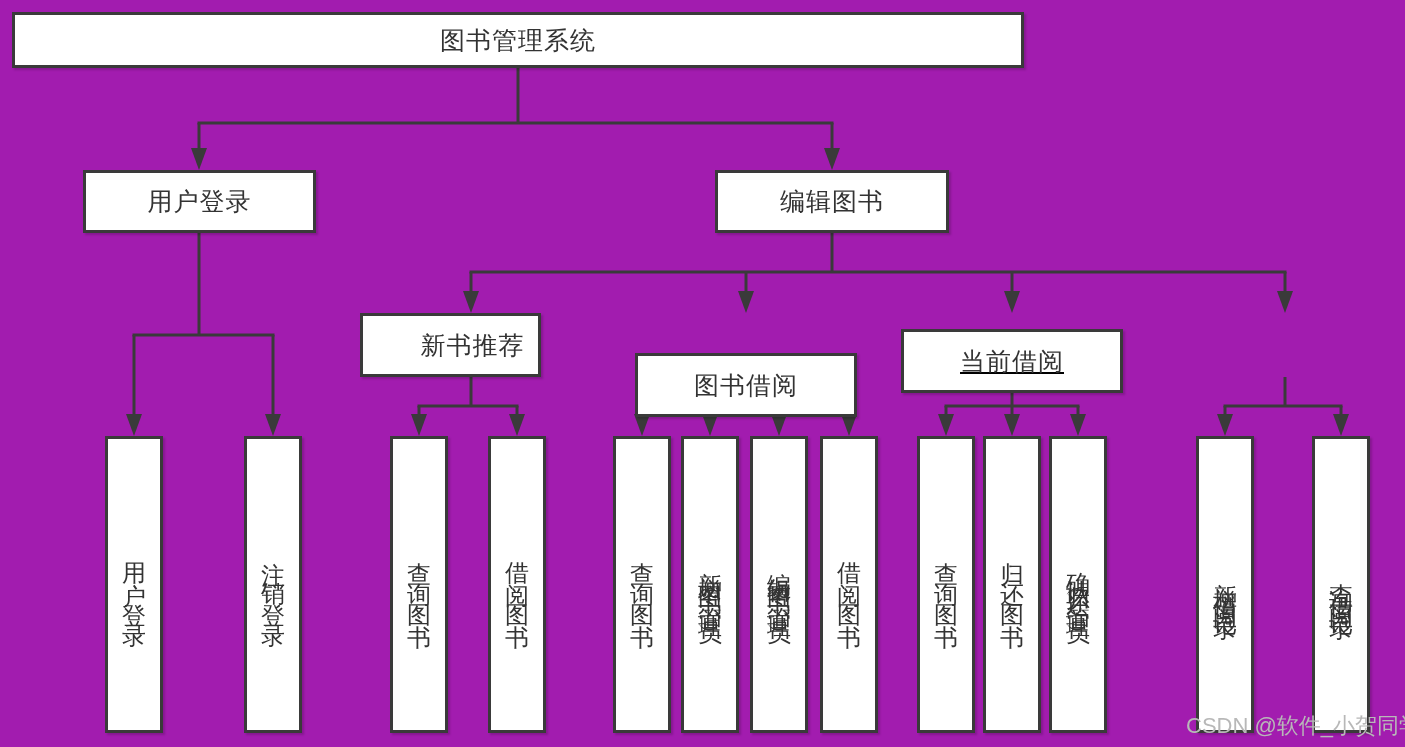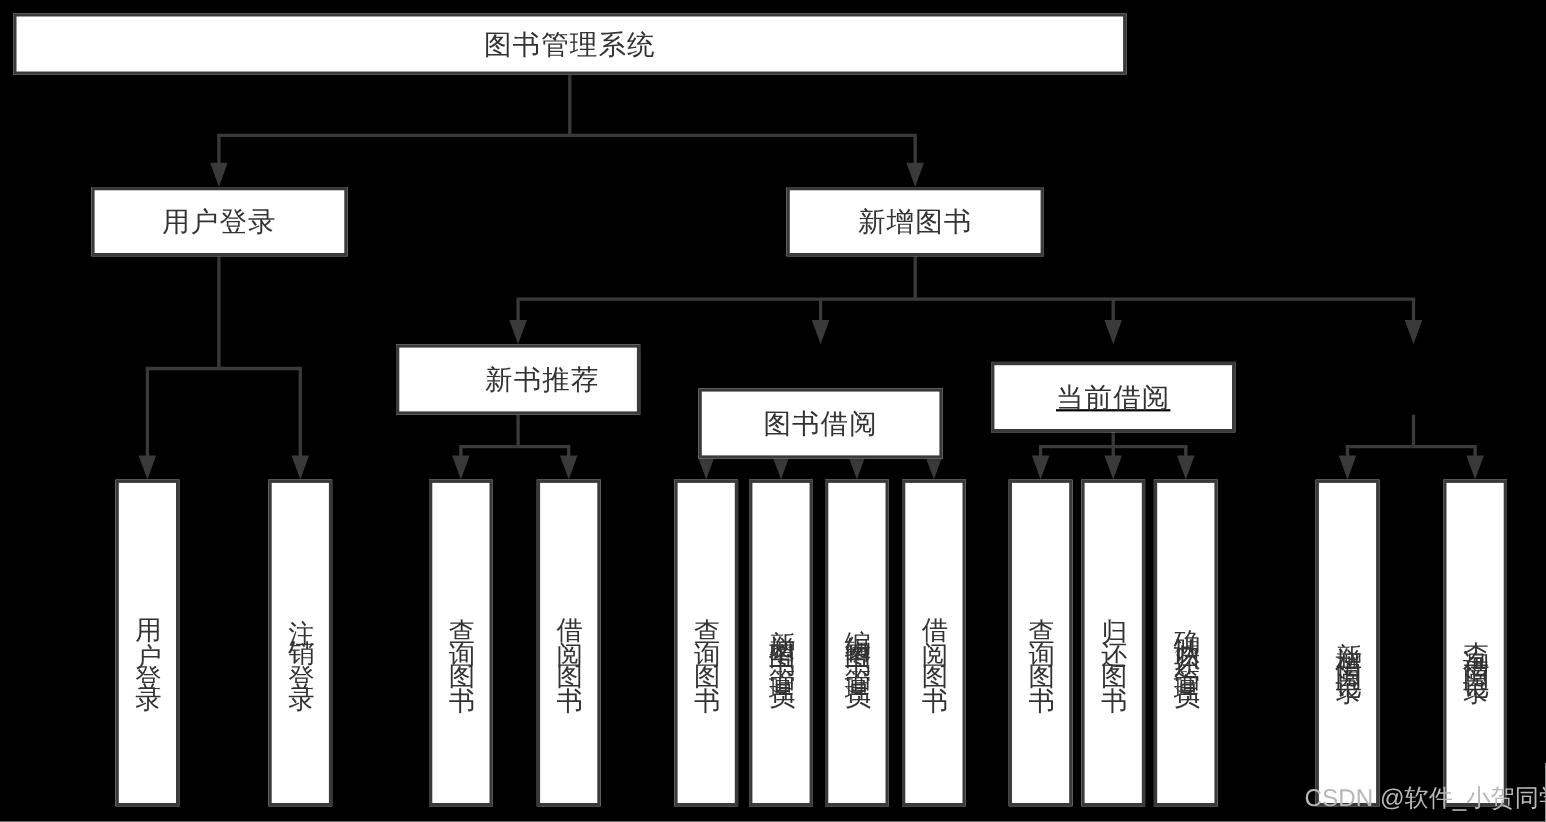--- a/index.html
+++ b/index.html
@@ -5,21 +5,21 @@
   html, body {
     margin: 0;
     padding: 0;
     background: #ffffff;
     font-family: "Liberation Sans", "DejaVu Sans", sans-serif;
   }
   #canvas {
     position: relative;
     width: 1405px;
     height: 747px;
-    background: #000000;
+    background: #a21caf;
     overflow: hidden;
   }
   #edges {
     position: absolute;
     left: 0; top: 0;
     width: 1405px; height: 747px;
     z-index: 1;
   }
   .node {
     position: absolute;
@@ -135,24 +135,24 @@
   </svg>
 
   <div class="node" style="left:12px; top:12px; width:1012px; height:56px;">
     <span class="hlabel">图书管理系统</span>
   </div>
 
   <div class="node" style="left:83px; top:170px; width:233px; height:63px;">
     <span class="hlabel">用户登录</span>
   </div>
   <div class="node" style="left:715px; top:170px; width:234px; height:63px;">
-    <span class="hlabel">新增图书</span>
-  </div>
-
-  <div class="node" style="left:360px; top:313px; width:222px; height:64px;padding-left:44px;">
+    <span class="hlabel">编辑图书</span>
+  </div>
+
+  <div class="node" style="left:360px; top:313px; width:181px; height:64px;padding-left:44px;">
     <span class="hlabel">新书推荐</span>
   </div>
   <div class="node" style="left:635px; top:313px; width:222px; height:64px;margin-top:40px;">
     <span class="hlabel">图书借阅</span>
   </div>
   <div class="node" style="left:901px; top:329px; width:222px; height:64px;text-decoration:underline;">
     <span class="hlabel">当前借阅</span>
   </div>
 
   <div class="node leaf" style="left:105px;">

